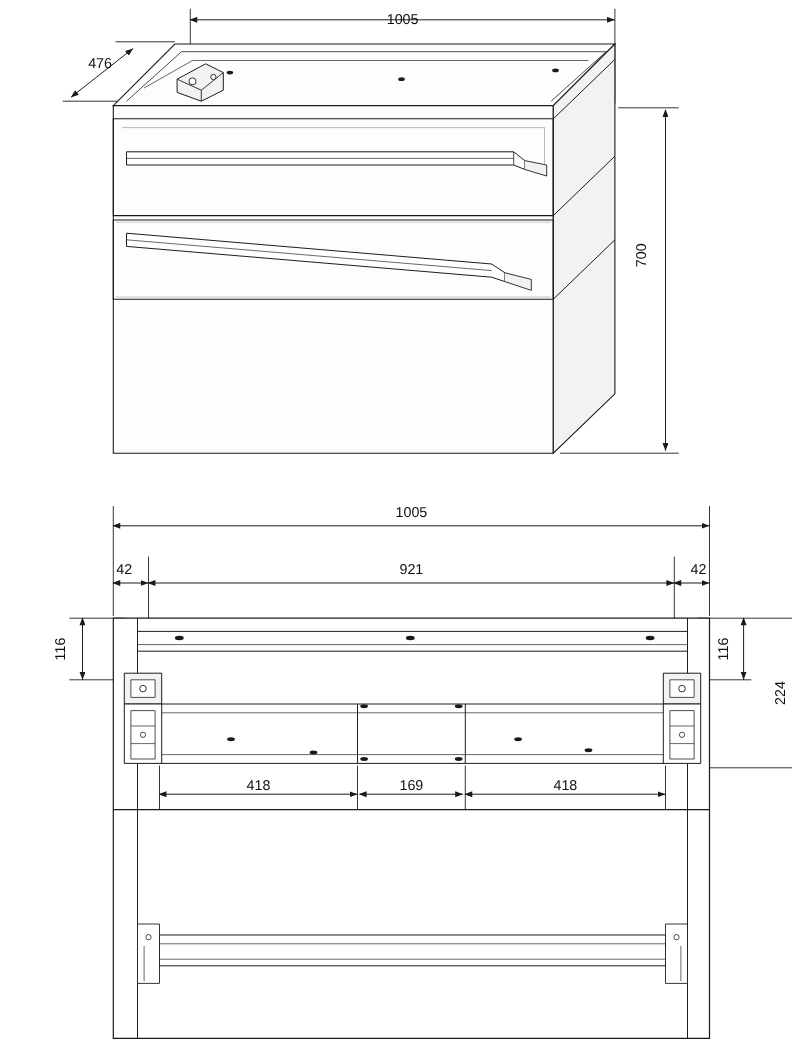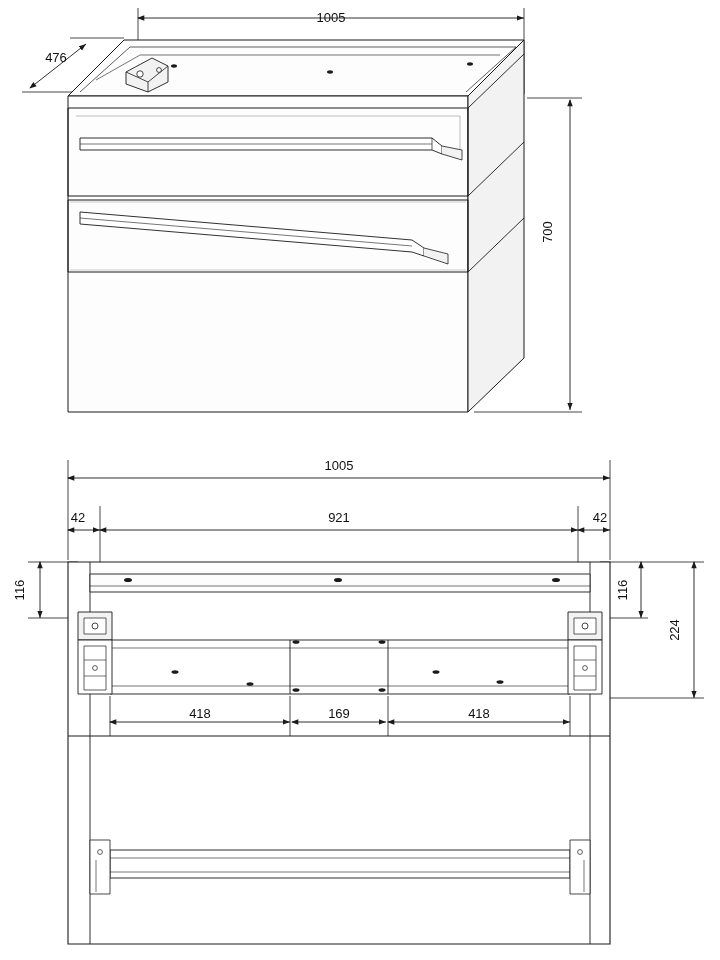--- a/index.html
+++ b/index.html
@@ -11,20 +11,21 @@
     width: 720px;
     height: 960px;
     font-family: "Liberation Sans", sans-serif;
     color: #1a1a1a;
     overflow: hidden;
   }
   #sheet {
     position: relative;
     width: 588px;
     height: 960px;
+    margin-left: 35px;
   }
   svg#drawing {
     position: absolute;
     left: 0;
     top: 0;
     width: 720px;
     height: 960px;
   }
   .dim-label {
     font-family: "Liberation Sans", sans-serif;

